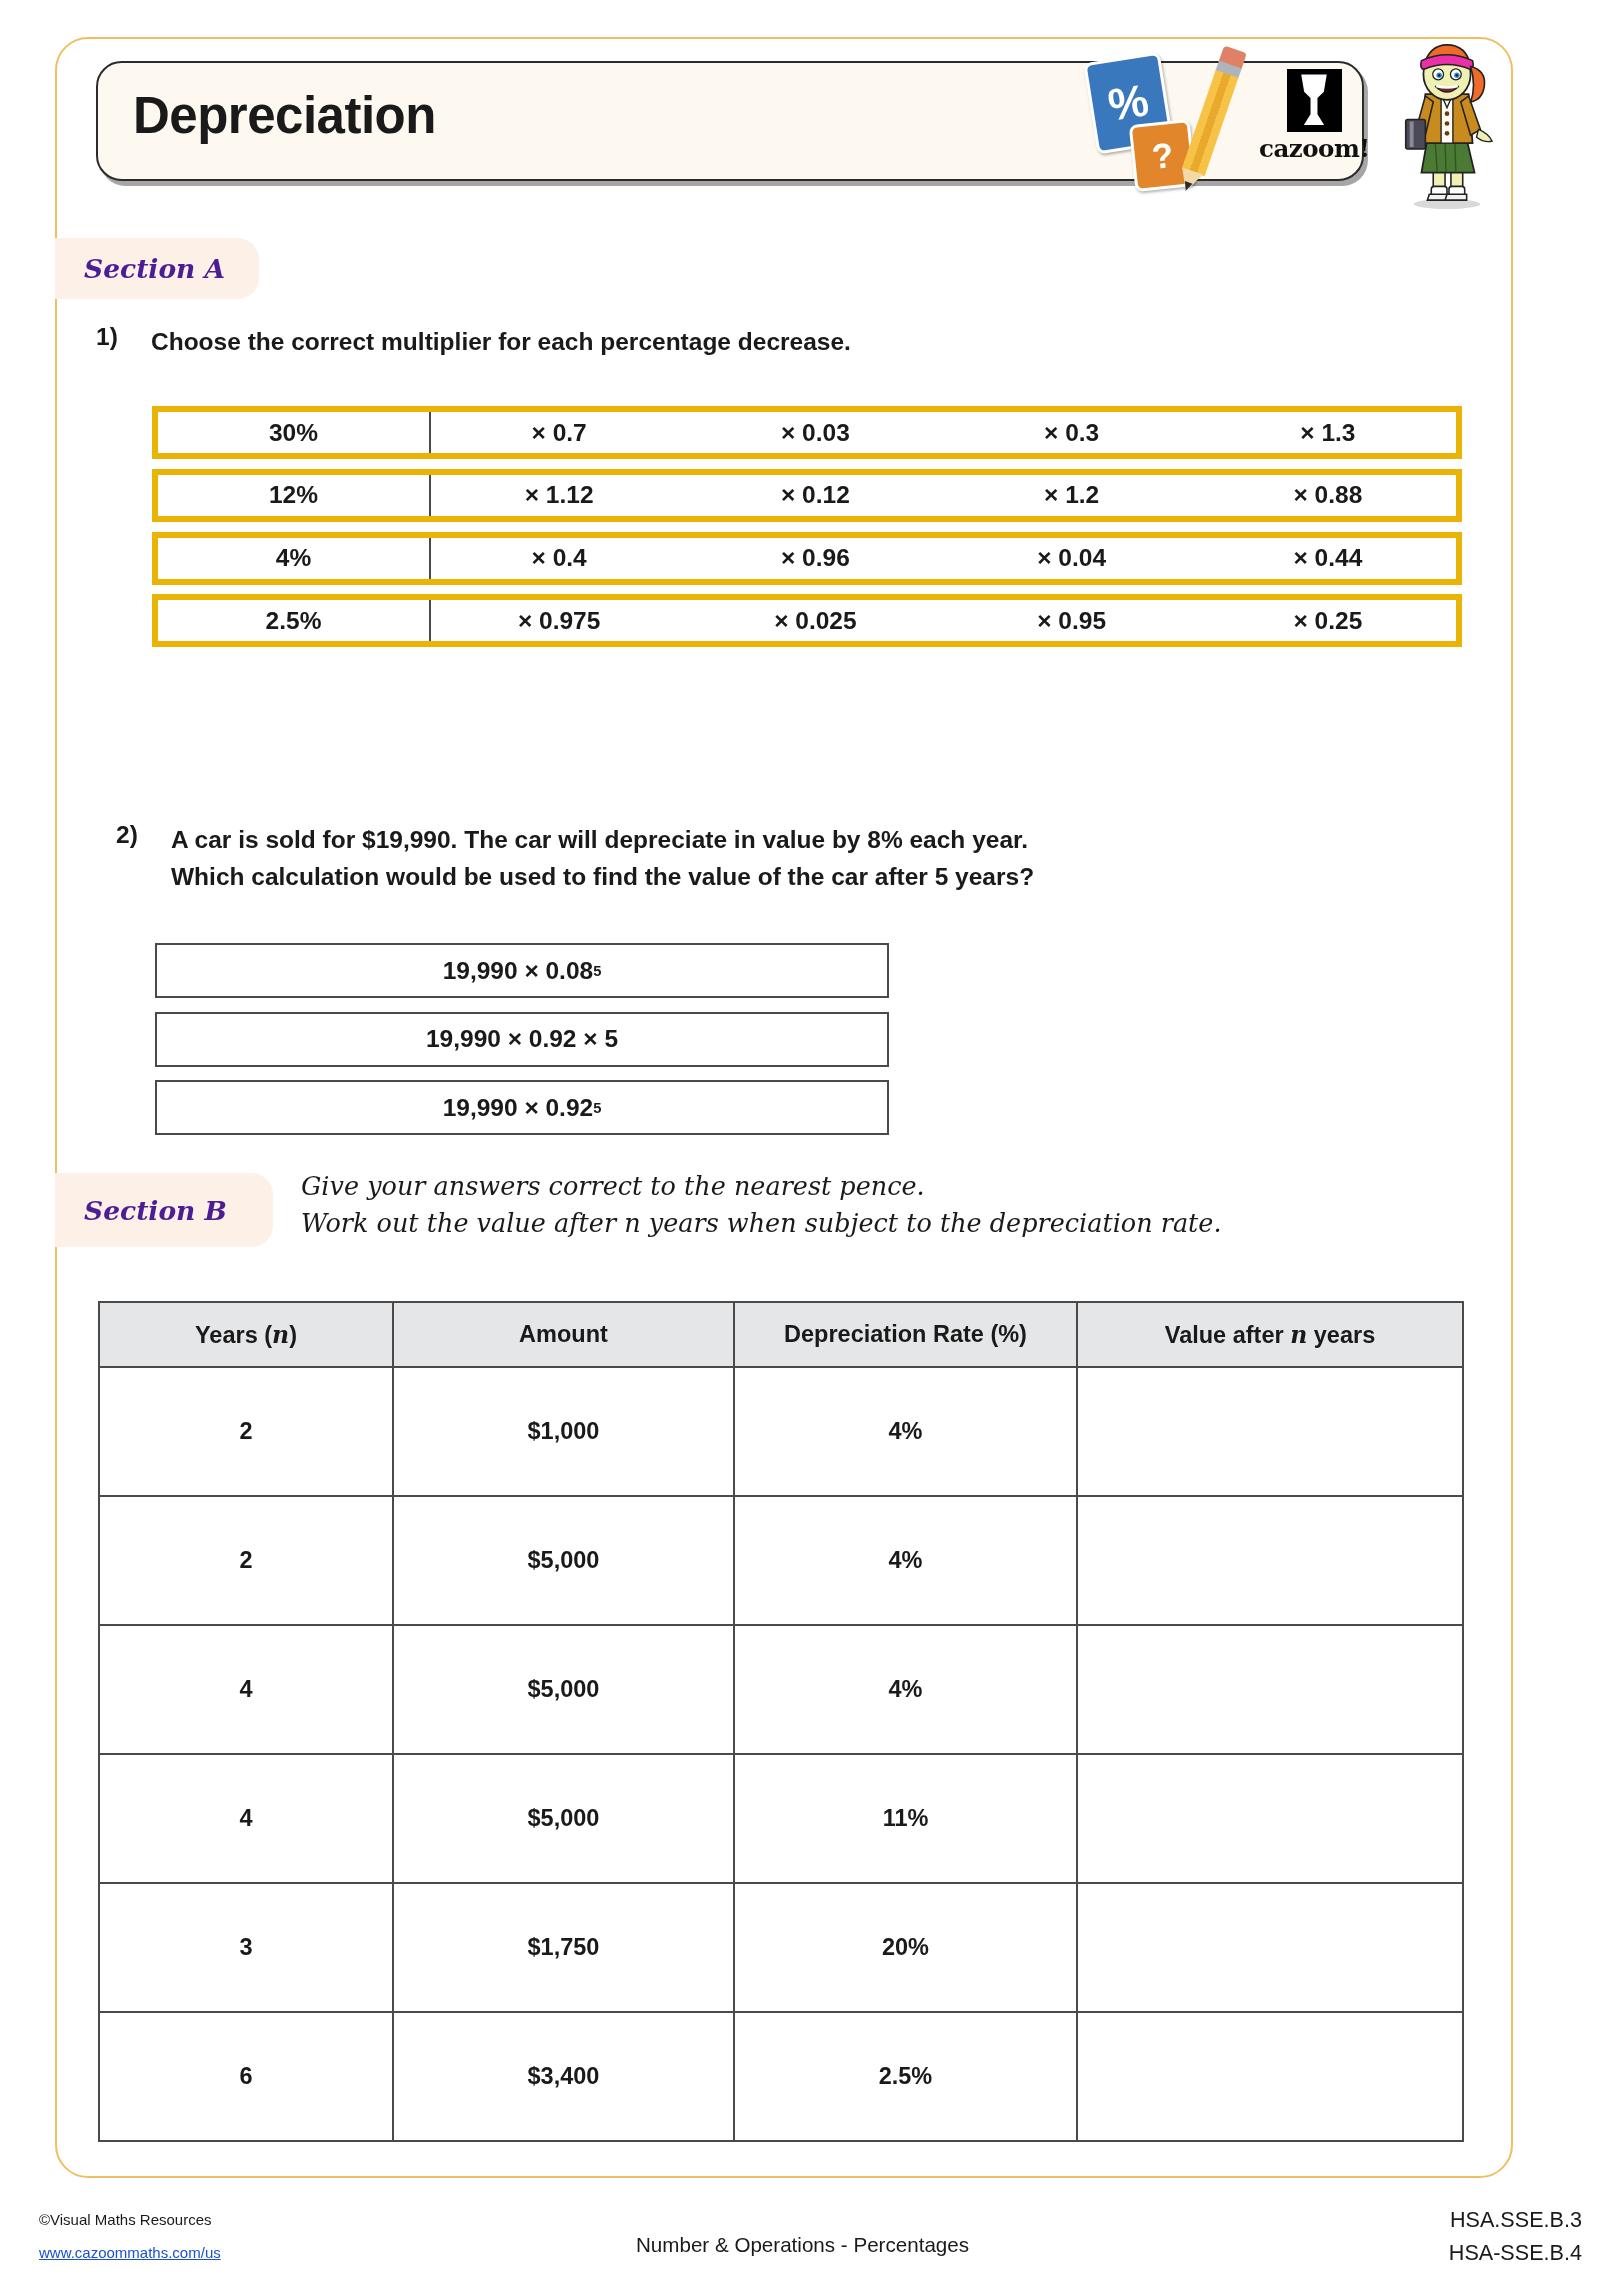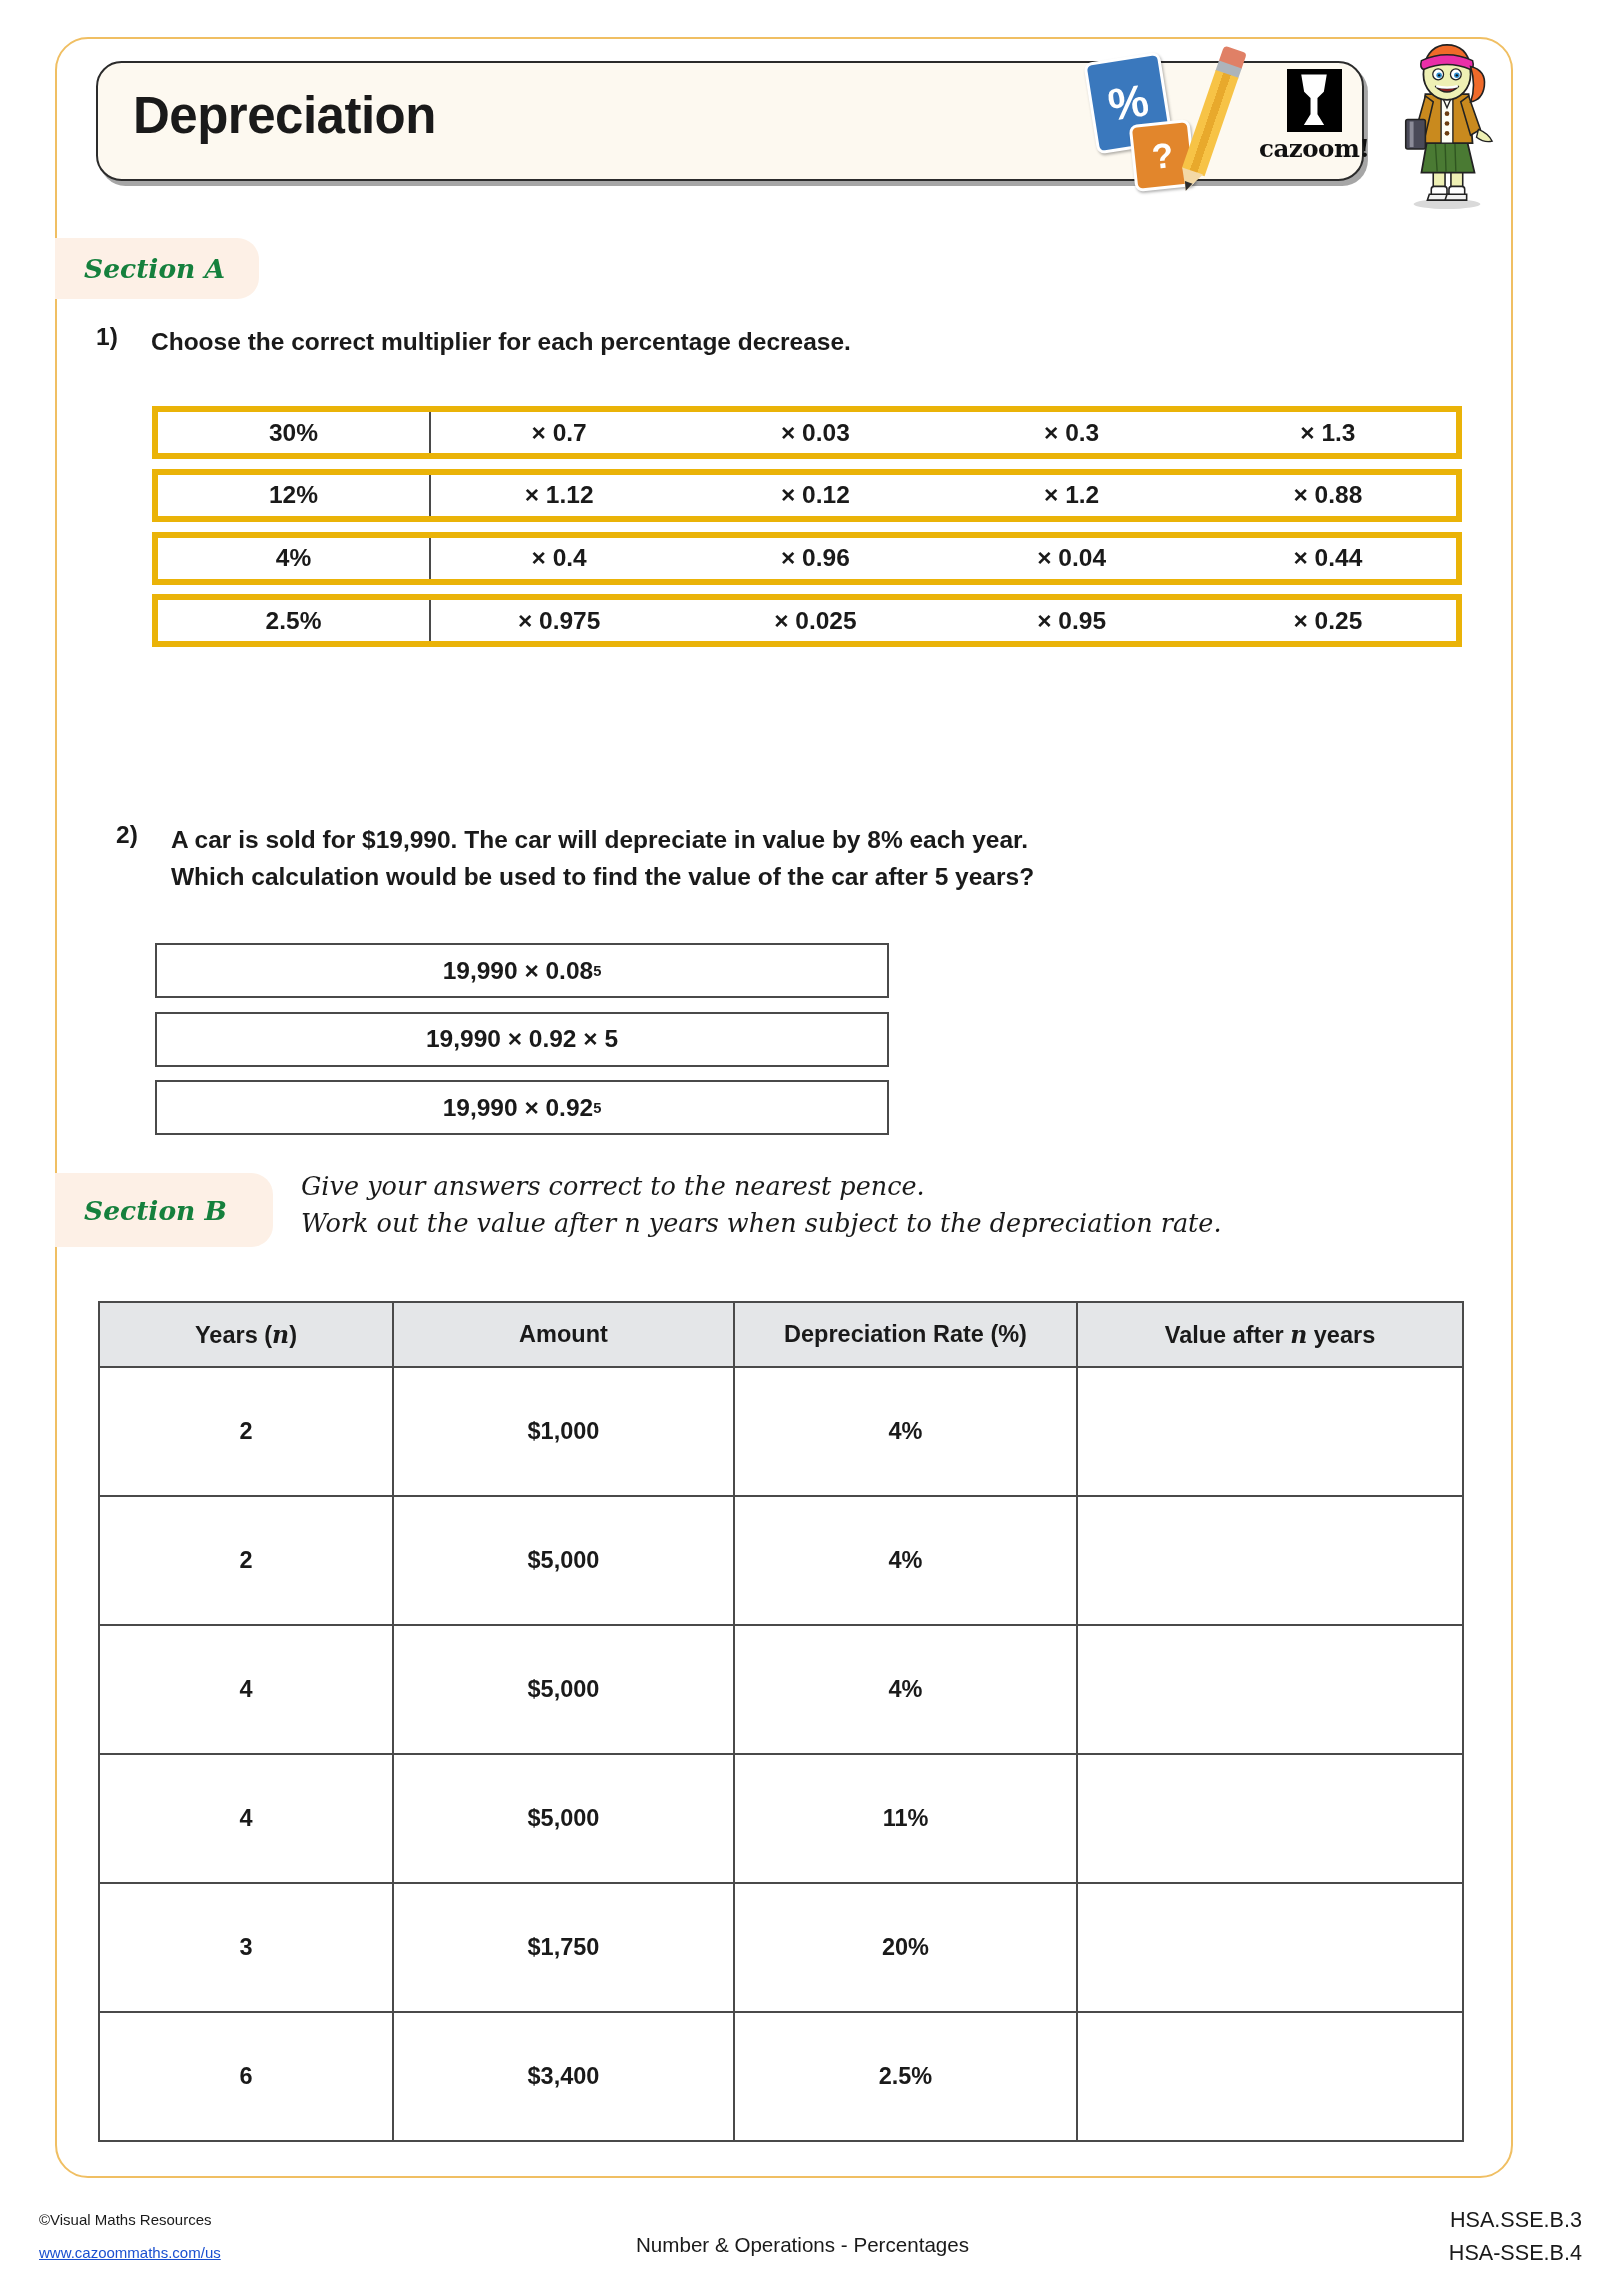--- a/index.html
+++ b/index.html
@@ -161,21 +161,21 @@
     background: #fdf0e6;
     border-radius: 0 21.6px 21.6px 0;
     font-family: "DejaVu Serif", serif;
     font-style: italic;
     font-weight: bold;
     font-size: 26.5px;
     display: flex;
     align-items: center;
     padding-left: 29px;
     box-sizing: border-box;
-    color: #15803d;
+    color: #4c1d95;
   }
   #sectionA-tag { left: 55px; top: 238px; width: 204px; height: 61px; }
   #sectionB-tag { left: 55px; top: 1173px; width: 218px; height: 74px; }
 
   .section-b-instr {
     position: absolute;
     left: 301px;
     top: 1168px;
     font-family: "DejaVu Serif", serif;
     font-style: italic;

